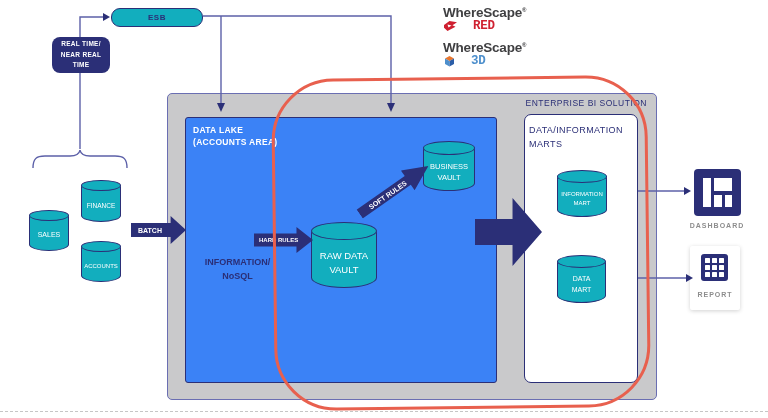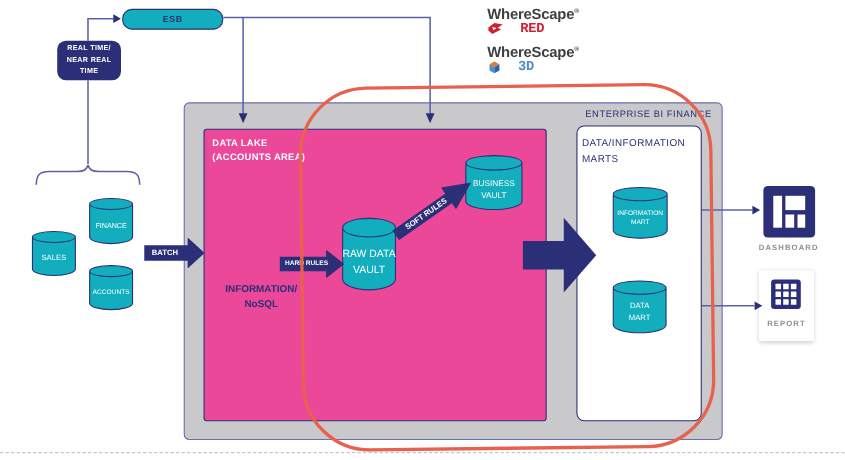--- a/index.html
+++ b/index.html
@@ -7,21 +7,21 @@
           font-family:"Liberation Sans",sans-serif;}
 
   
   .connectors{position:absolute;left:0;top:0;z-index:6;pointer-events:none;}
   .cline{fill:none;stroke:#5c60a8;stroke-width:1.4;}
   .ahead{fill:#2b2f77;stroke:none;}
 
   
   .absbox{position:absolute;box-sizing:border-box;}
   .gray-box{background:#c9c9cb;border:1.5px solid #6a6eb2;border-radius:5px;z-index:1;}
-  .teal-box{background:#ec4899;border:1.5px solid #2b2f77;border-radius:3px;z-index:2;}
+  .teal-box{background:#3b82f6;border:1.5px solid #2b2f77;border-radius:3px;z-index:2;}
   .white-box{background:#ffffff;border:1.4px solid #2b2f77;border-radius:3px;z-index:3;}
   .marts-box{border-radius:7px;z-index:2;}
 
   .bi-label{position:absolute;top:4px;right:9px;color:#2b2f77;font-size:8.5px;font-weight:500;
             letter-spacing:.5px;}
   .dl-label{position:absolute;top:6px;left:7px;color:#ffffff;font-size:8.5px;font-weight:bold;
             letter-spacing:.3px;line-height:1.45;width:100px;}
   .rel-label{position:absolute;top:138px;left:0;width:103px;text-align:center;color:#2b2f77;
              font-size:9px;font-weight:bold;line-height:1.5;}
   .edw-label{position:absolute;top:5px;left:0;width:100%;text-align:center;color:#2b2f77;
@@ -98,21 +98,21 @@
     <polygon class="ahead" points="387,103 395,103 391,112"></polygon>
     <path class="cline" d="M221,16 V104"></path>
     <polygon class="ahead" points="217,103 225,103 221,112"></polygon>
     <path class="cline" d="M638,191 H684"></path>
     <polygon class="ahead" points="684,187 684,195 691,191"></polygon>
     <path class="cline" d="M638,278 H686"></path>
     <polygon class="ahead" points="686,274 686,282 693,278"></polygon>
   </svg>
 
   <div class="absbox gray-box" style="left:167px;top:93px;width:490px;height:307px;">
-    <div class="bi-label">ENTERPRISE BI FINANCE</div>
+    <div class="bi-label">ENTERPRISE BI SOLUTION</div>
   </div>
 
   <div class="absbox teal-box" style="left:185px;top:117px;width:312px;height:266px;">
     <div class="dl-label">
       <div>DATA LAKE</div>
       <div>(ACCOUNTS AREA)</div>
     </div>
     <div class="rel-label">
       <div>INFORMATION/</div>
       <div>NoSQL</div>
@@ -155,21 +155,21 @@
   </div>
 
   <div class="navy-arrow arrow-r" style="left:131px;top:216px;width:55px;height:28px;font-size:7px;padding-left:7px;">
     <span>BATCH</span>
   </div>
 
   <div class="navy-arrow arrow-r" style="left:254px;top:227px;width:59px;height:26px;font-size:6px;padding-left:5px;z-index:5;">
     <span>HARD RULES</span>
   </div>
 
-  <div class="cyl" style="left:311px;top:198px;width:49px;height:66px;">
+  <div class="cyl" style="left:311px;top:222px;width:66px;height:66px;">
     <div class="cyl-body"></div>
     <div class="cyl-top"></div>
     <div class="cyl-label" style="font-size:9.5px;">
       <span style="width:52px;">RAW DATA VAULT</span>
       </div>
   </div>
 
   <div class="navy-arrow soft-arrow" style="left:352px;top:178px;width:84px;height:24px;font-size:7px;">
     <span style="padding-right:16px;">SOFT RULES</span>
   </div>

